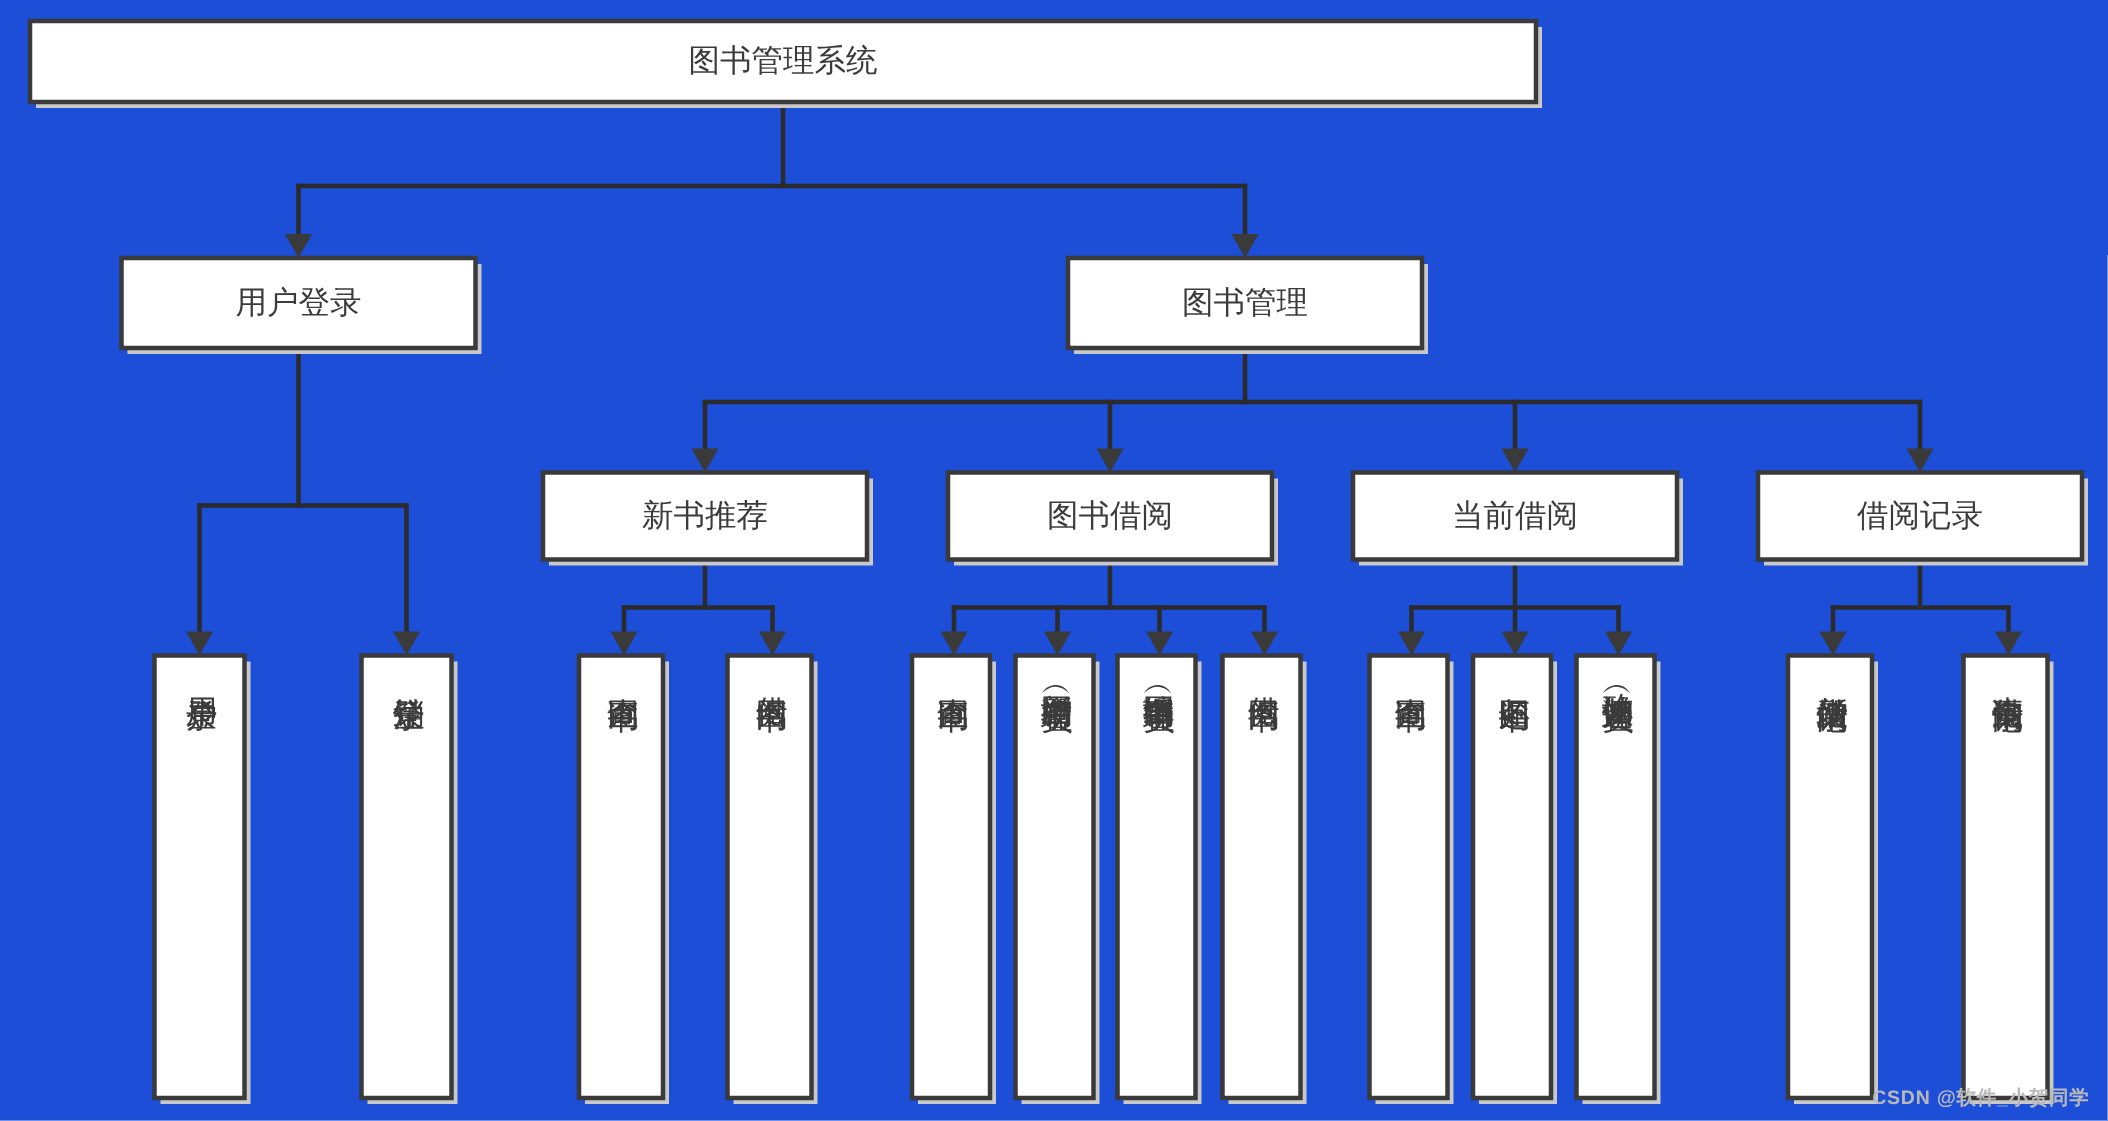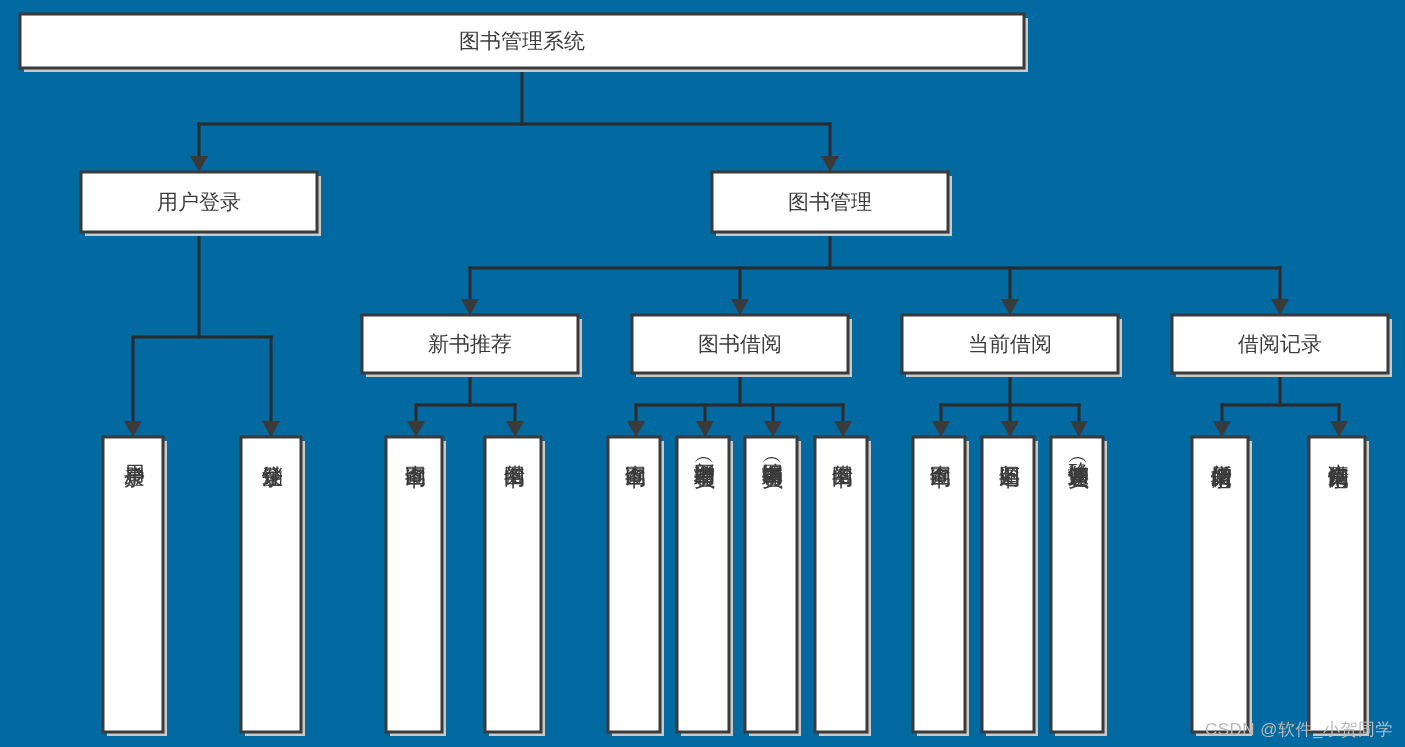--- a/index.html
+++ b/index.html
@@ -1,21 +1,21 @@
 <!DOCTYPE html>
 <html><head>
 <meta charset="utf-8">
 <style>
   html,body{margin:0;padding:0;background:#ffffff;}
   body{
     width:1405px;height:747px;
     font-family:"Liberation Sans","DejaVu Sans",sans-serif;
     overflow:hidden;
   }
-  #diagram-root{position:relative;width:1405px;height:747px;background:#0369a1;text-align:right;}
+  #diagram-root{position:relative;width:1405px;height:747px;background:#1d4ed8;text-align:right;}
   svg#tree{position:absolute;left:0;top:0;width:1405px;height:747px;}
   .node-box{
     fill:#ffffff;stroke:#3a3a3a;stroke-width:3;
   }
   .node-shadow{fill:#c9c9c9;}
   .conn{stroke:#2b2b2b;stroke-width:3;fill:none;stroke-linecap:square;}
   .arrow-head{fill:#3a3a3a;}
   .node-label{
     font-family:"Liberation Sans","DejaVu Sans",sans-serif;
     fill:#3b3b3b;
@@ -26,24 +26,25 @@
   .label-v{
     font-size:21px;
     writing-mode:vertical-rl;
     text-orientation:upright;
     letter-spacing:1px;
   }
   .watermark{
     position:absolute;
     right:12px;bottom:6px;
     font-family:"Liberation Sans","DejaVu Sans",sans-serif;
-    font-size:17px;
+    font-size:13px;
     color:#b9b9b9;
     white-space:nowrap;
     letter-spacing:0.5px;
+    font-weight:bold;
   }
 </style>
 </head>
 <body>
 
 <div id="diagram-root">
 
   <svg id="tree" viewBox="0 0 1405 747" xmlns="http://www.w3.org/2000/svg">
 
     <defs>

